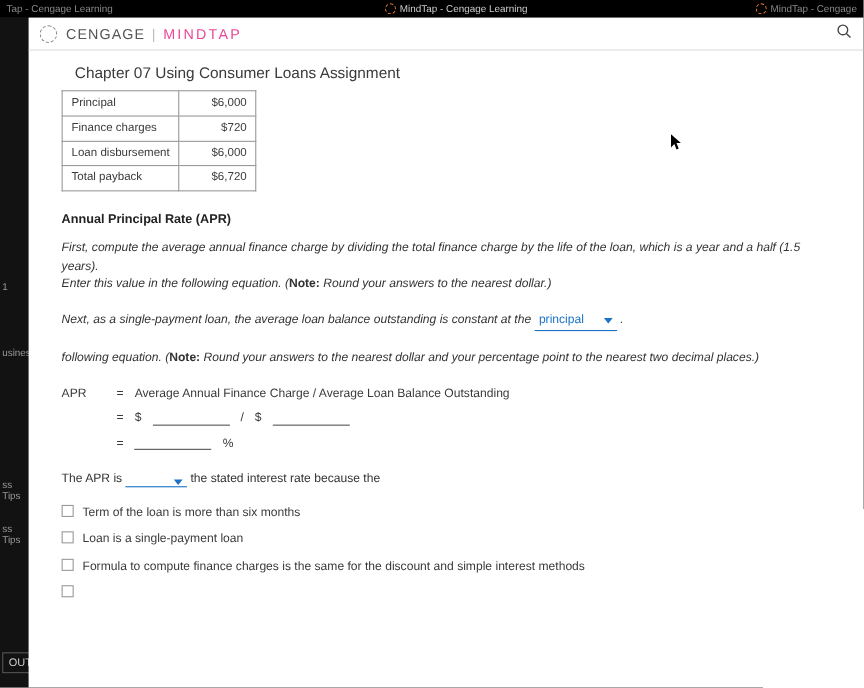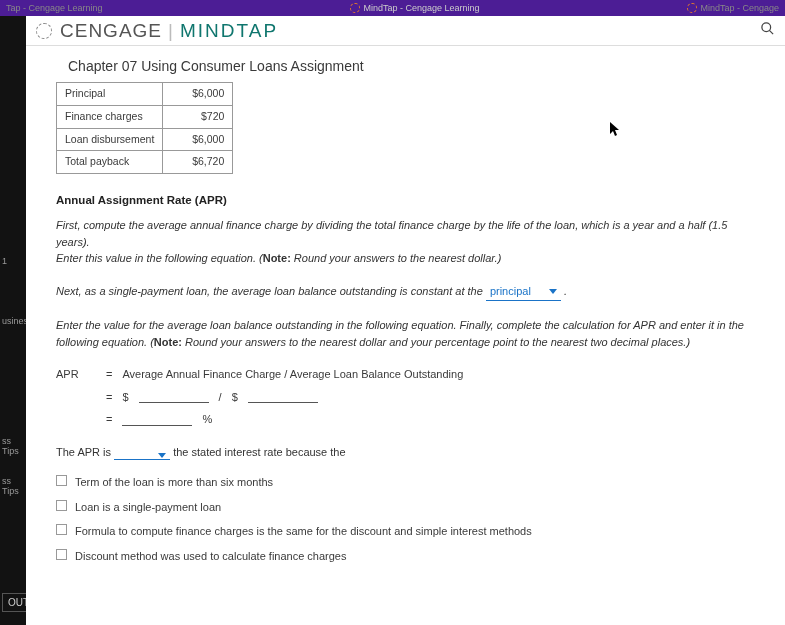--- a/index.html
+++ b/index.html
@@ -8,21 +8,21 @@
   background: #1a1a1a;
   width: 785px;
   height: 625px;
   overflow: hidden;
   position: relative;
   font-size: 11px;
   color: #333;
 }
 .top-tabs {
   height: 16px;
-  background: #4c1d95;
+  background: #000000;
   display: flex;
   justify-content: space-between;
   align-items: center;
   color: #888;
   font-size: 9px;
   padding: 0 6px;
 }
 .top-tabs .center { color: #ccc; margin-left: 40px; }
 .left-strip {
   position: absolute;
@@ -44,29 +44,29 @@
 }
 .header {
   height: 30px;
   border-bottom: 1px solid #ddd;
   display: flex;
   align-items: center;
   padding: 0 10px;
   gap: 8px;
 }
 .header .brand {
-  font-size: 19px;
+  font-size: 13px;
   color: #555;
   letter-spacing: 1px;
   display: flex;
   align-items: flex-start;
   gap: 6px;
 }
 .header .brand .sep { color: #bbb; font-weight: 300; }
-.header .brand .sub { color: #0f766e; letter-spacing: 2px; }
+.header .brand .sub { color: #ec4899; letter-spacing: 2px; }
 .header .search {
   margin-left: auto;
   color: #555;
   font-size: 16px;
 }
 .brand-icon {
   width: 16px; height: 16px;
   border: 1.5px dashed #888;
   border-radius: 50%;
 }
@@ -223,39 +223,38 @@
             <td>Loan disbursement</td>
             <td class="val">$6,000</td>
           </tr>
       <tr>
             <td>Total payback</td>
             <td class="val">$6,720</td>
           </tr>
     </tbody>
       </table>
 
-    <div class="section-h">Annual Assignment Rate (APR)</div>
+    <div class="section-h">Annual Principal Rate (APR)</div>
 
 
     <div class="italic-block">
       <div>First, compute the average annual finance charge by dividing the total finance charge by the life of the loan, which is a year and a half (1.5 years).</div>
       <div><span>Enter this value in the following equation. (</span><span class="note-bold">Note:</span><span> Round your answers to the nearest dollar.)</span></div>
     </div>
 
     <div class="italic-block">
       <span>Next, as a single-payment loan, the average loan balance outstanding is constant at the </span>
       <span class="dropdown-link">
         <span>principal</span>
           <span class="caret"></span>
       </span>
       <span> .</span>
     </div>
 
     <div class="italic-block">
-      <div>Enter the value for the average loan balance outstanding in the following equation. Finally, complete the calculation for APR and enter it in the</div>
       <div><span>following equation. (</span><span class="note-bold">Note:</span><span> Round your answers to the nearest dollar and your percentage point to the nearest two decimal places.)</span></div>
     </div>
 
     <div class="formula-block">
       <div class="row">
         <span class="label-apr">APR</span>
         <span>=</span>
         <span>Average Annual Finance Charge / Average Loan Balance Outstanding</span>
       </div>
       <div class="row">
@@ -292,21 +291,20 @@
       <div class="check-item">
           <span class="box"></span>
           <span>Loan is a single-payment loan</span>
         </div>
       <div class="check-item">
           <span class="box"></span>
           <span>Formula to compute finance charges is the same for the discount and simple interest methods</span>
         </div>
       <div class="check-item">
           <span class="box"></span>
-          <span>Discount method was used to calculate finance charges</span>
         </div>
     </div>
 
   </div>
 </div>
 
 <div class="cursor">
   <svg width="12" height="16" viewBox="0 0 12 16">
       <path d="M0 0 L0 12 L3 9 L5 14 L7 13 L5 8 L9 8 Z" fill="#000"></path>
     </svg>

